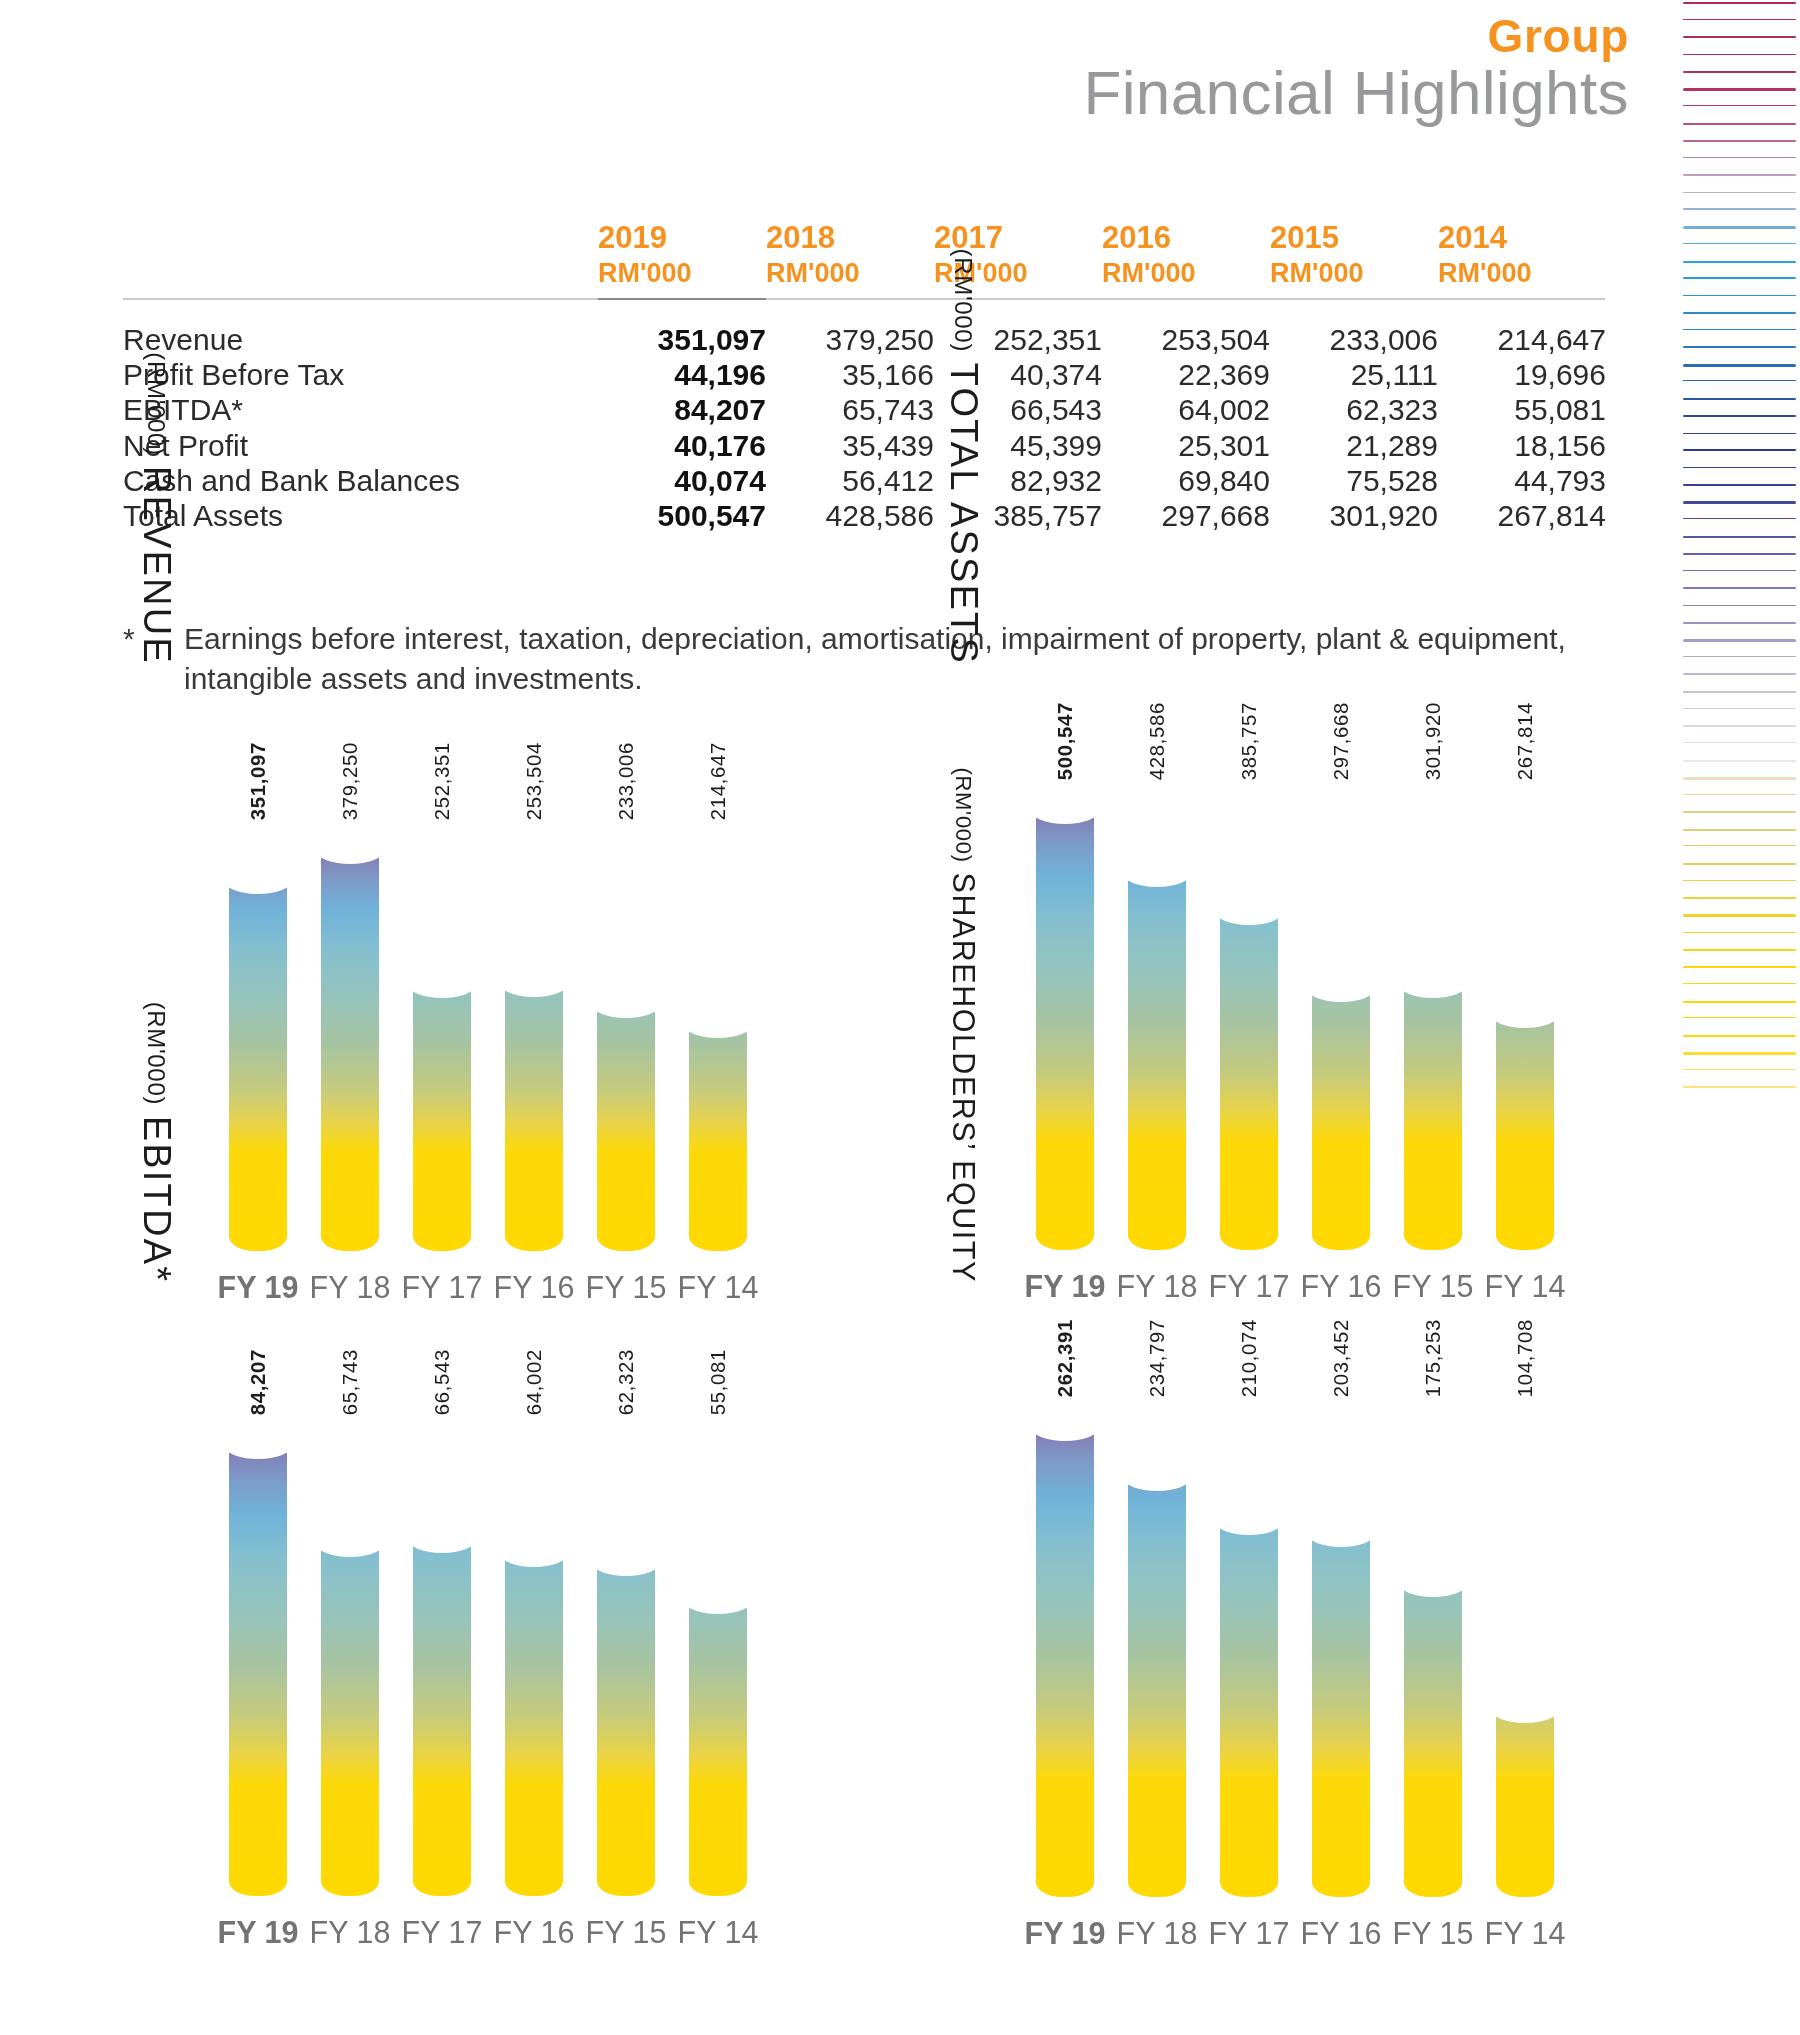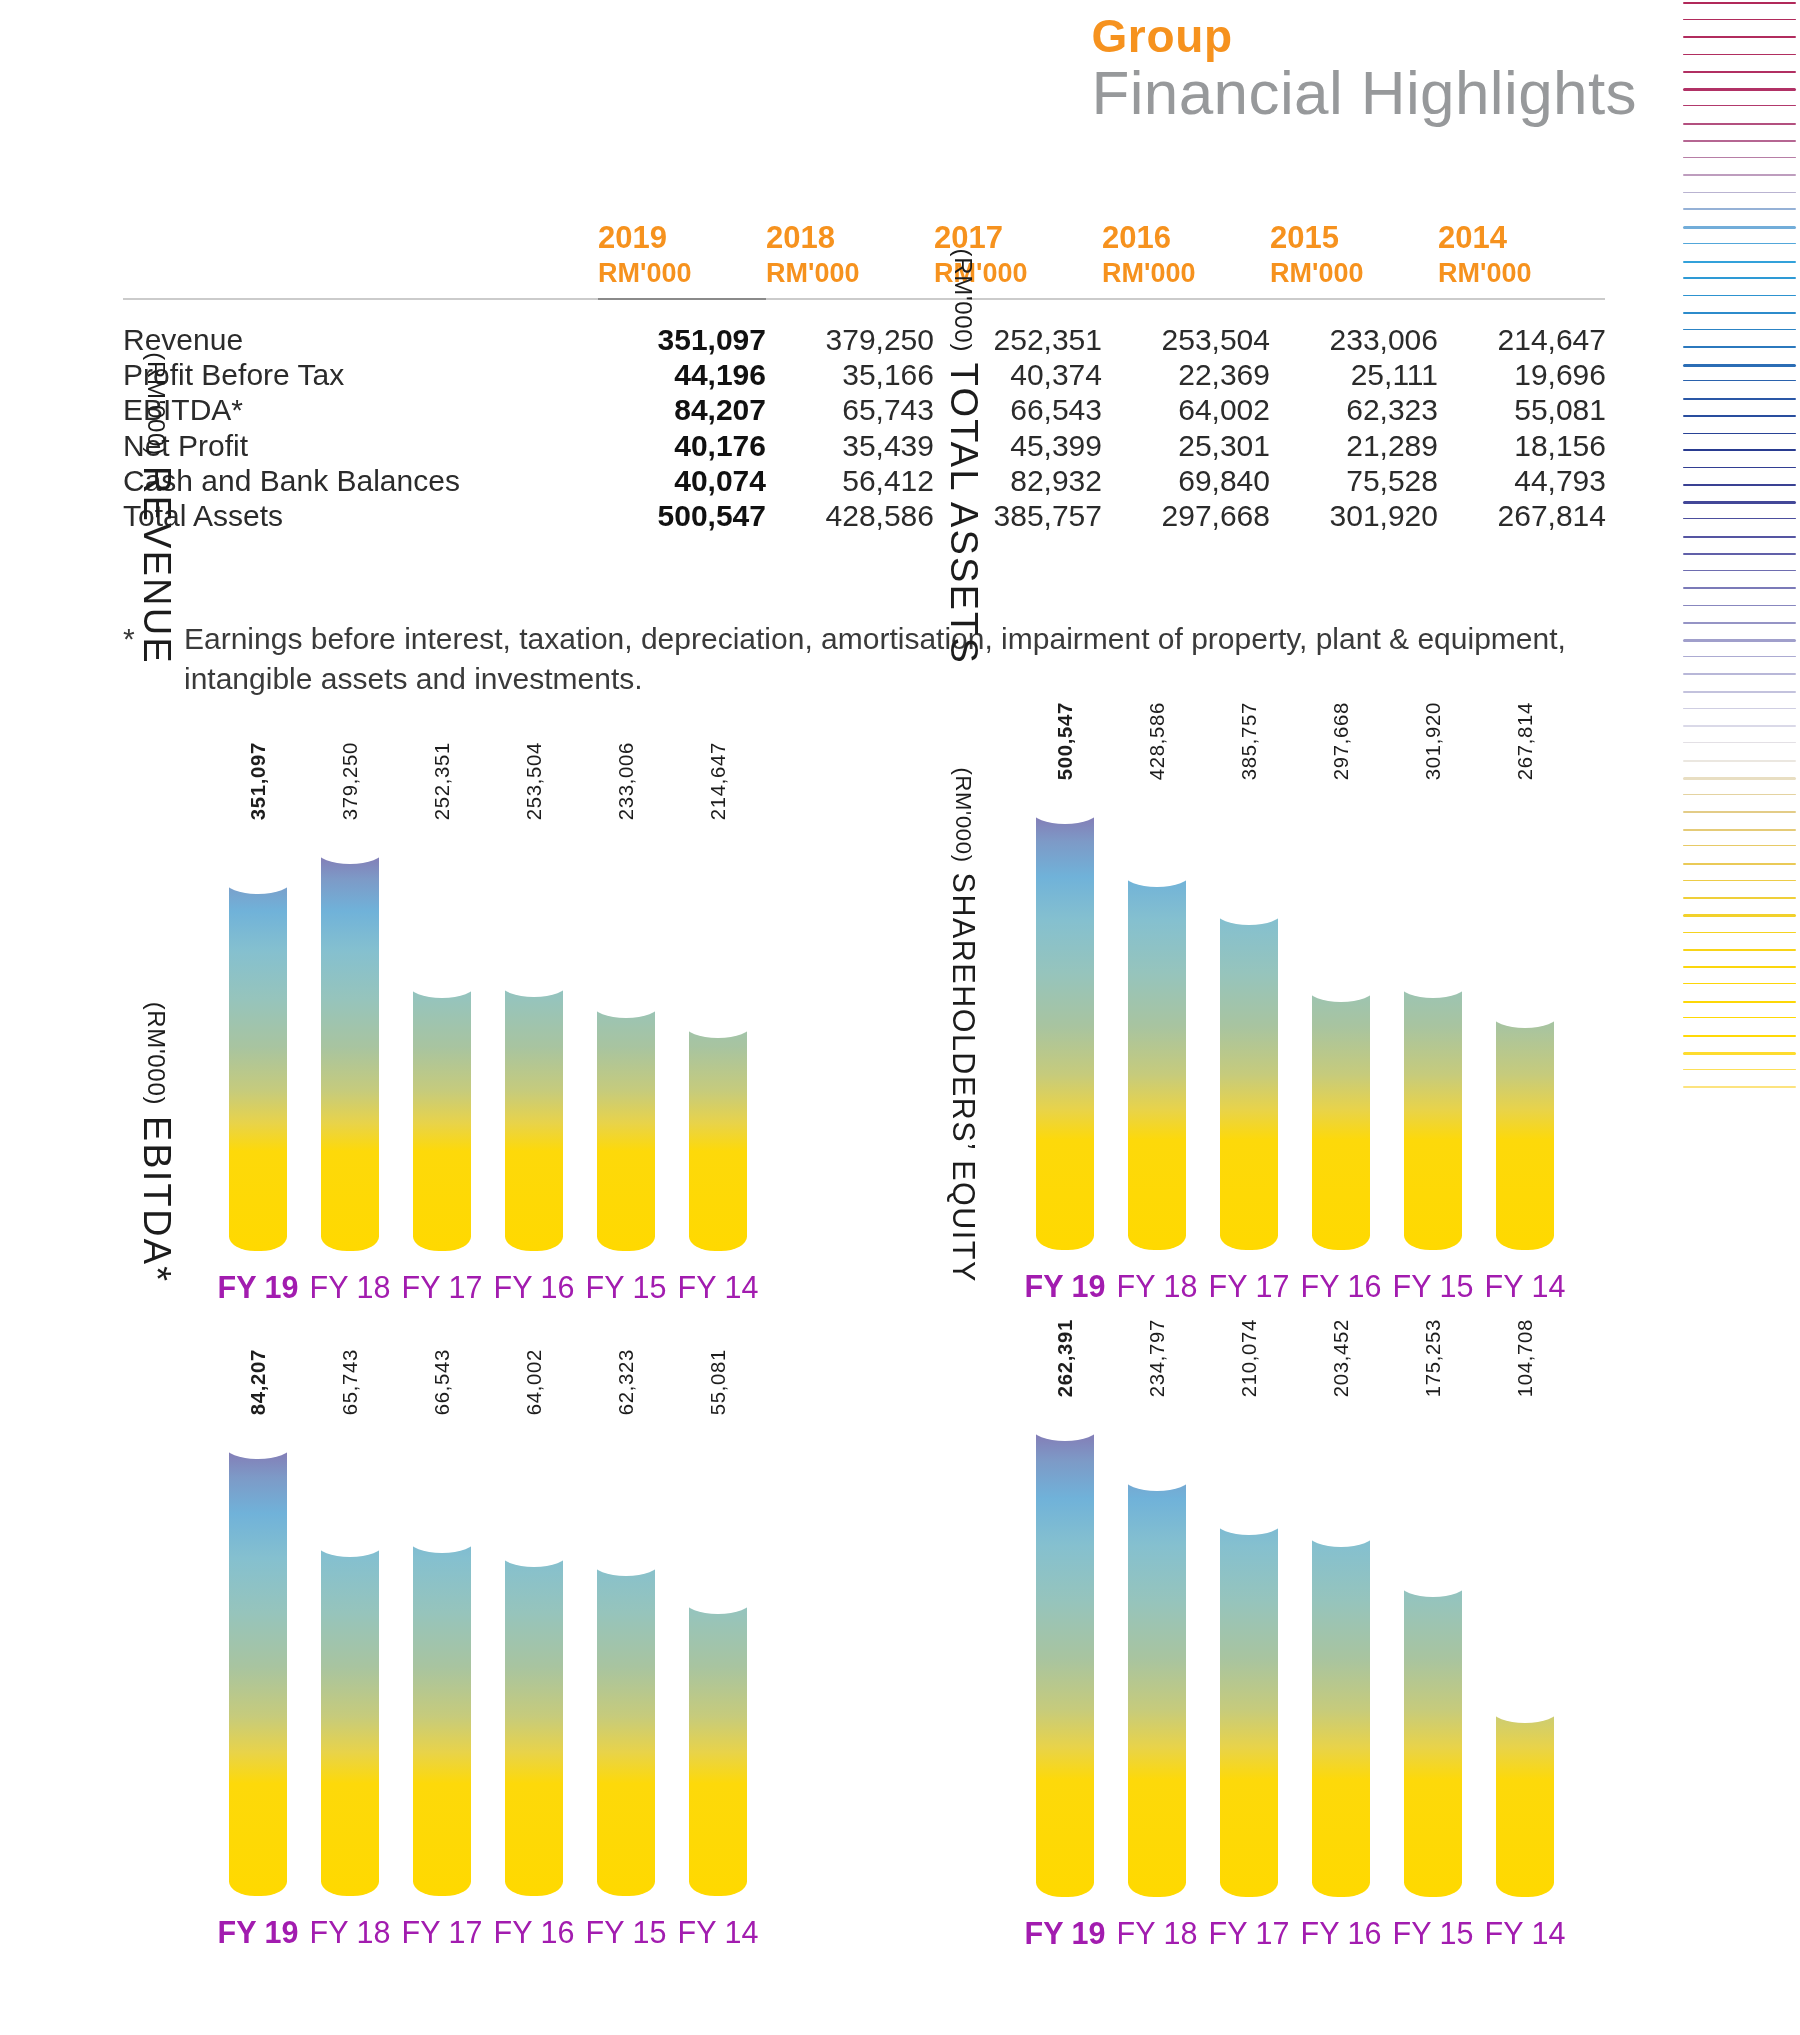--- a/index.html
+++ b/index.html
@@ -4,21 +4,21 @@
 <style>
   html,body{margin:0;padding:0;background:#ffffff;}
   .page{position:relative;width:1801px;height:2035px;background:#fff;overflow:hidden;
         font-family:"Liberation Sans", sans-serif;color:#262626;}
 
   
   .stripes{position:absolute;top:1.5px;right:5.1px;width:113px;height:1101px;}
   .stripe{position:absolute;left:0;width:100%;border-radius:1.5px;}
 
   
-  .header{position:absolute;top:11.6px;right:164px;}
+  .header{position:absolute;top:11.6px;right:172px;text-align:right;}
   .header .accent{font-size:46px;font-weight:700;color:#F6921E;line-height:1.05;letter-spacing:0.7px;}
   .header .title{font-size:62px;font-weight:400;color:#97999B;line-height:1.08;letter-spacing:0.4px;}
 
   
   .fin-table{position:absolute;left:123px;top:222px;width:1482px;}
   .thead{display:grid;grid-template-columns:475px repeat(6,168px);}
   .th{text-align:left;color:#F6921E;font-weight:700;}
   .th .yr{font-size:31px;line-height:1;}
   .th .unit{font-size:27px;line-height:1;margin-top:6.5px;}
   .rule{position:relative;height:2.2px;background:#cbcbcb;margin-top:11.6px;}
@@ -49,21 +49,21 @@
   .bars{display:flex;gap:34px;padding-left:26px;}
   .col{width:58px;display:flex;flex-direction:column;align-items:center;}
   .val{height:var(--valband);display:flex;align-items:flex-end;justify-content:center;padding-bottom:30.5px;box-sizing:border-box;}
   .vlabel{writing-mode:vertical-rl;transform:rotate(180deg);font-size:20.3px;letter-spacing:0.7px;color:#1d1d1d;white-space:nowrap;}
   .vlabel.b{font-weight:700;}
   .barwrap{height:var(--areah);width:58px;display:flex;align-items:flex-end;}
   .bar{width:58px;position:relative;border-radius:0 0 26px 26px / 0 0 14.5px 14.5px;
        background-repeat:no-repeat;background-position:bottom center;}
   .bar::after{content:"";position:absolute;top:-12.3px;left:-3.6px;right:-3.6px;height:25px;
               background:#fff;border-radius:50%;}
-  .fy{margin-top:19px;font-size:30.5px;color:#a21caf;white-space:nowrap;}
+  .fy{margin-top:19px;font-size:30.5px;color:#737373;white-space:nowrap;}
   .fy.b{font-weight:700;}
   #chart-0{left:109px;top:726px;}
   #chart-1{left:916px;top:726px;}
   #chart-2{left:109px;top:1344px;}
   #chart-3{left:916px;top:1344px;}
 </style>
 </head>
 <body>
 
 <div class="page">

